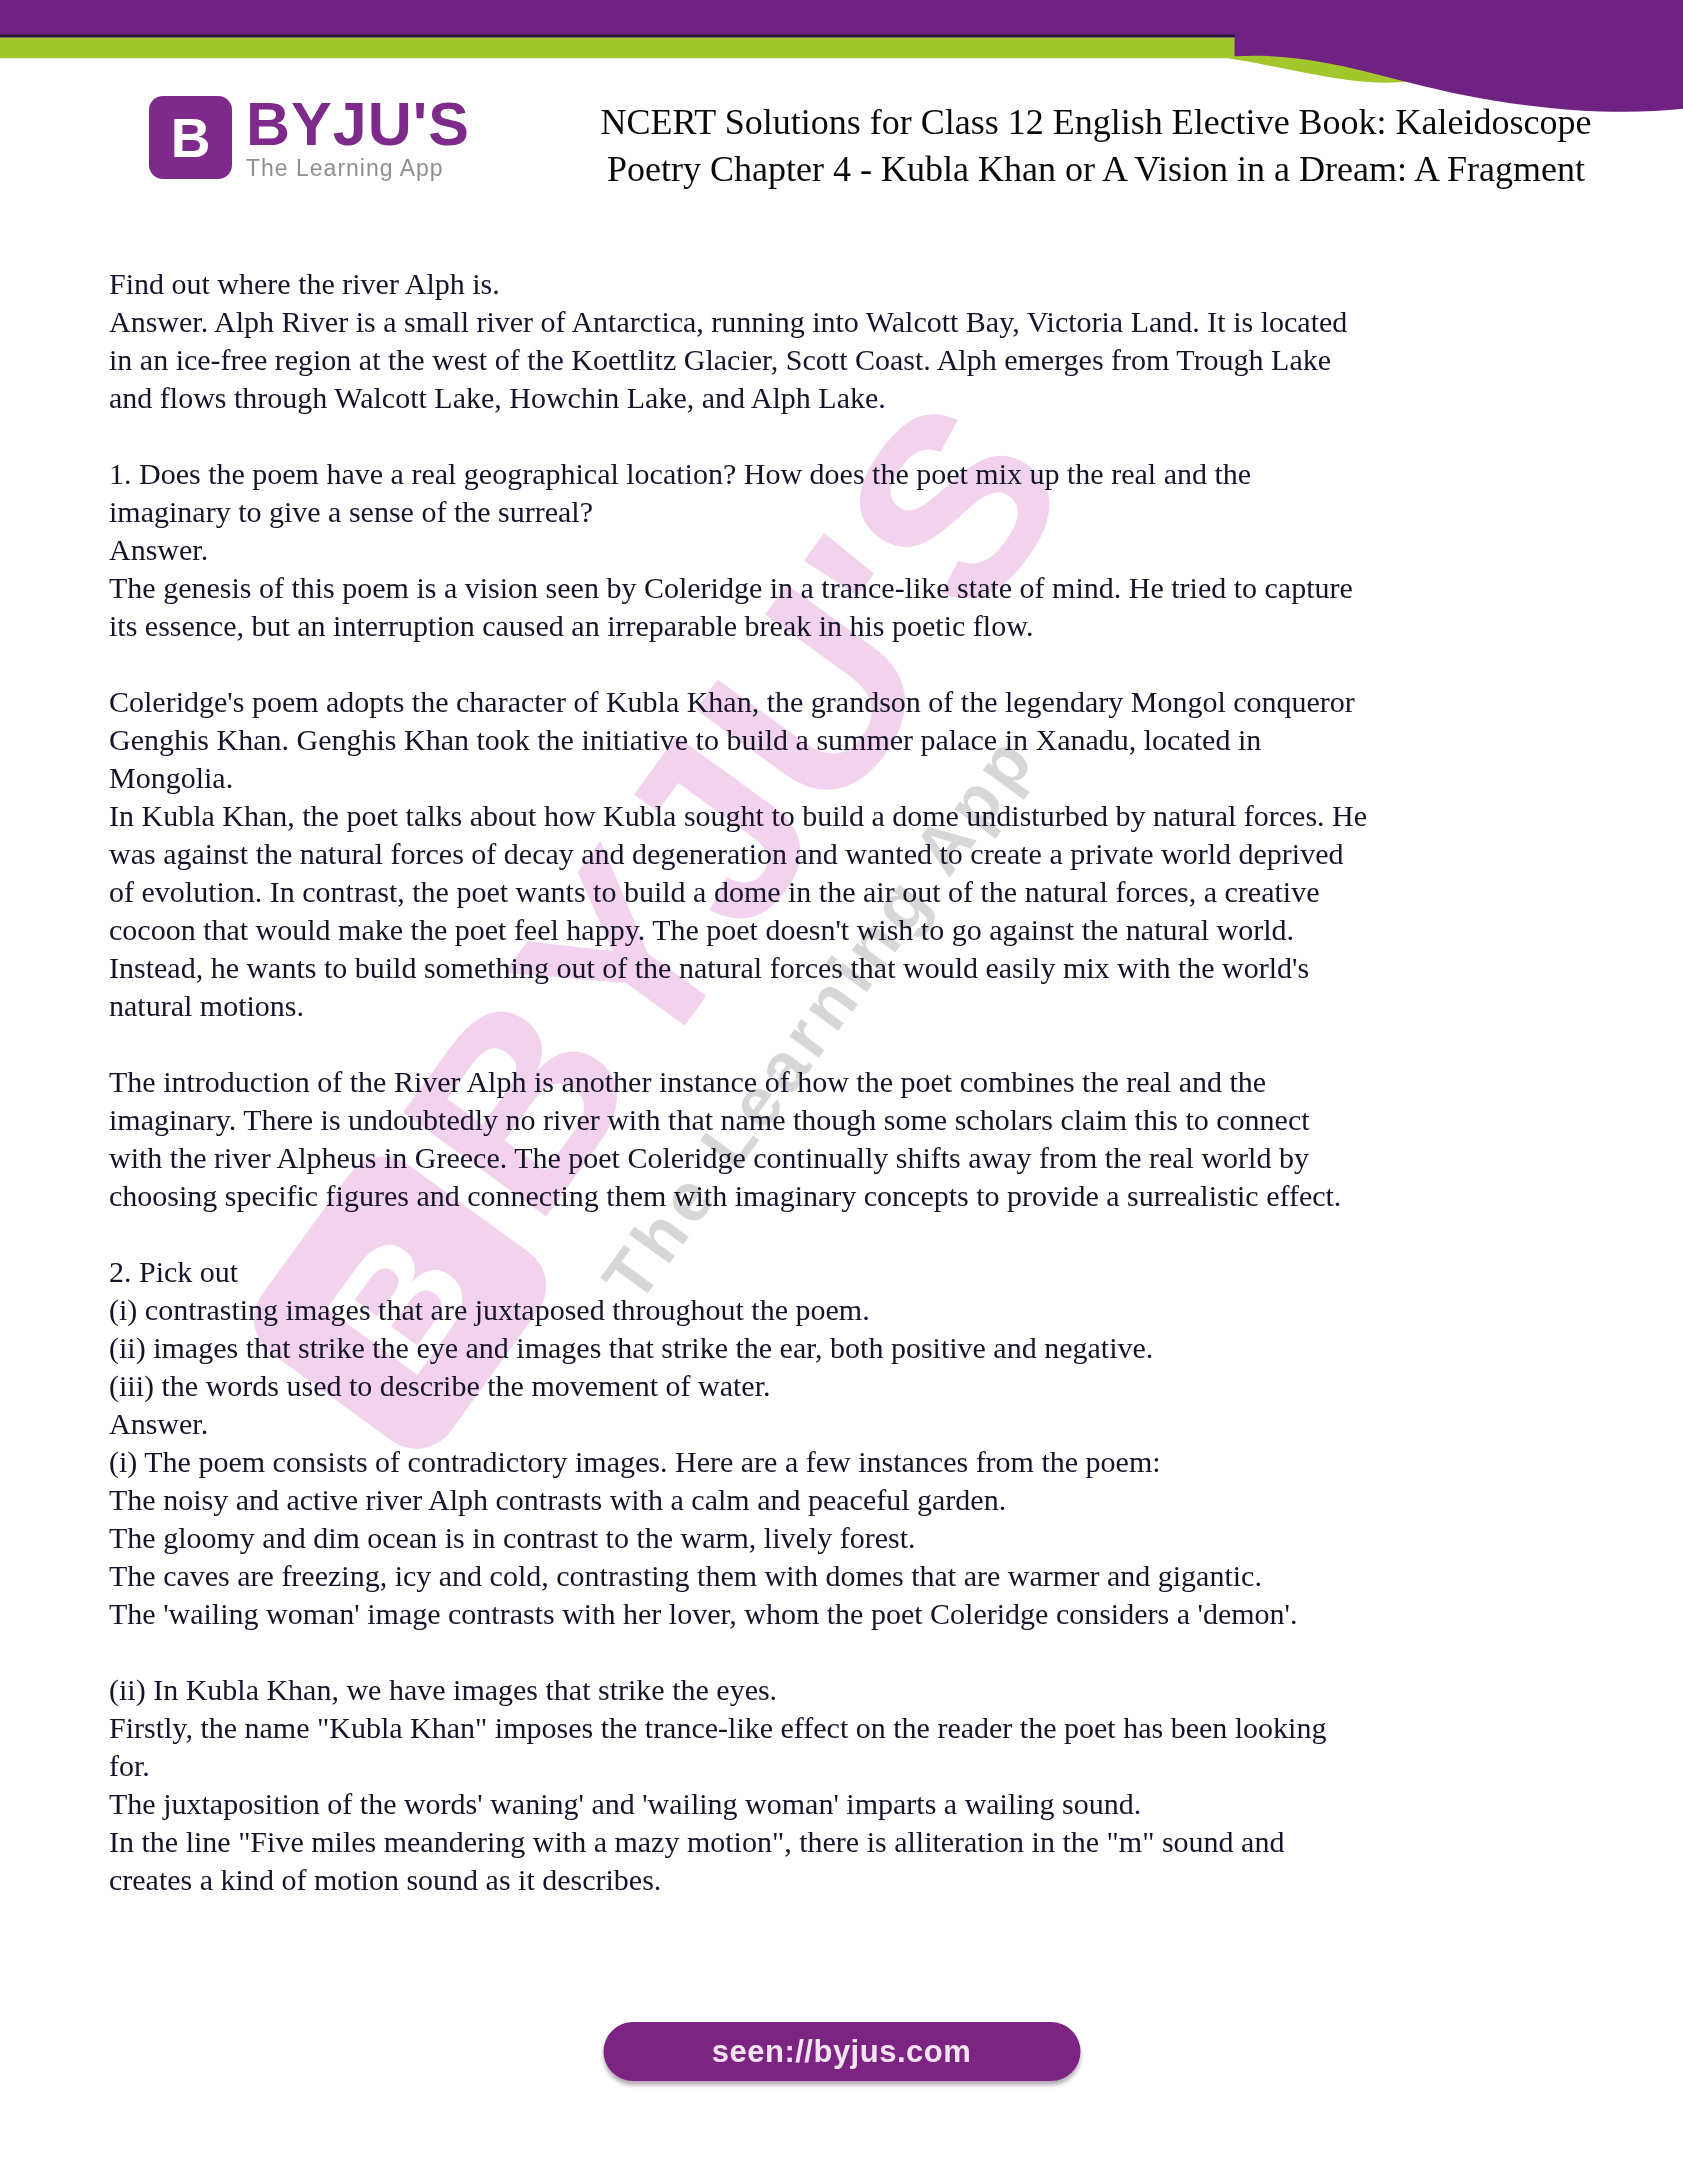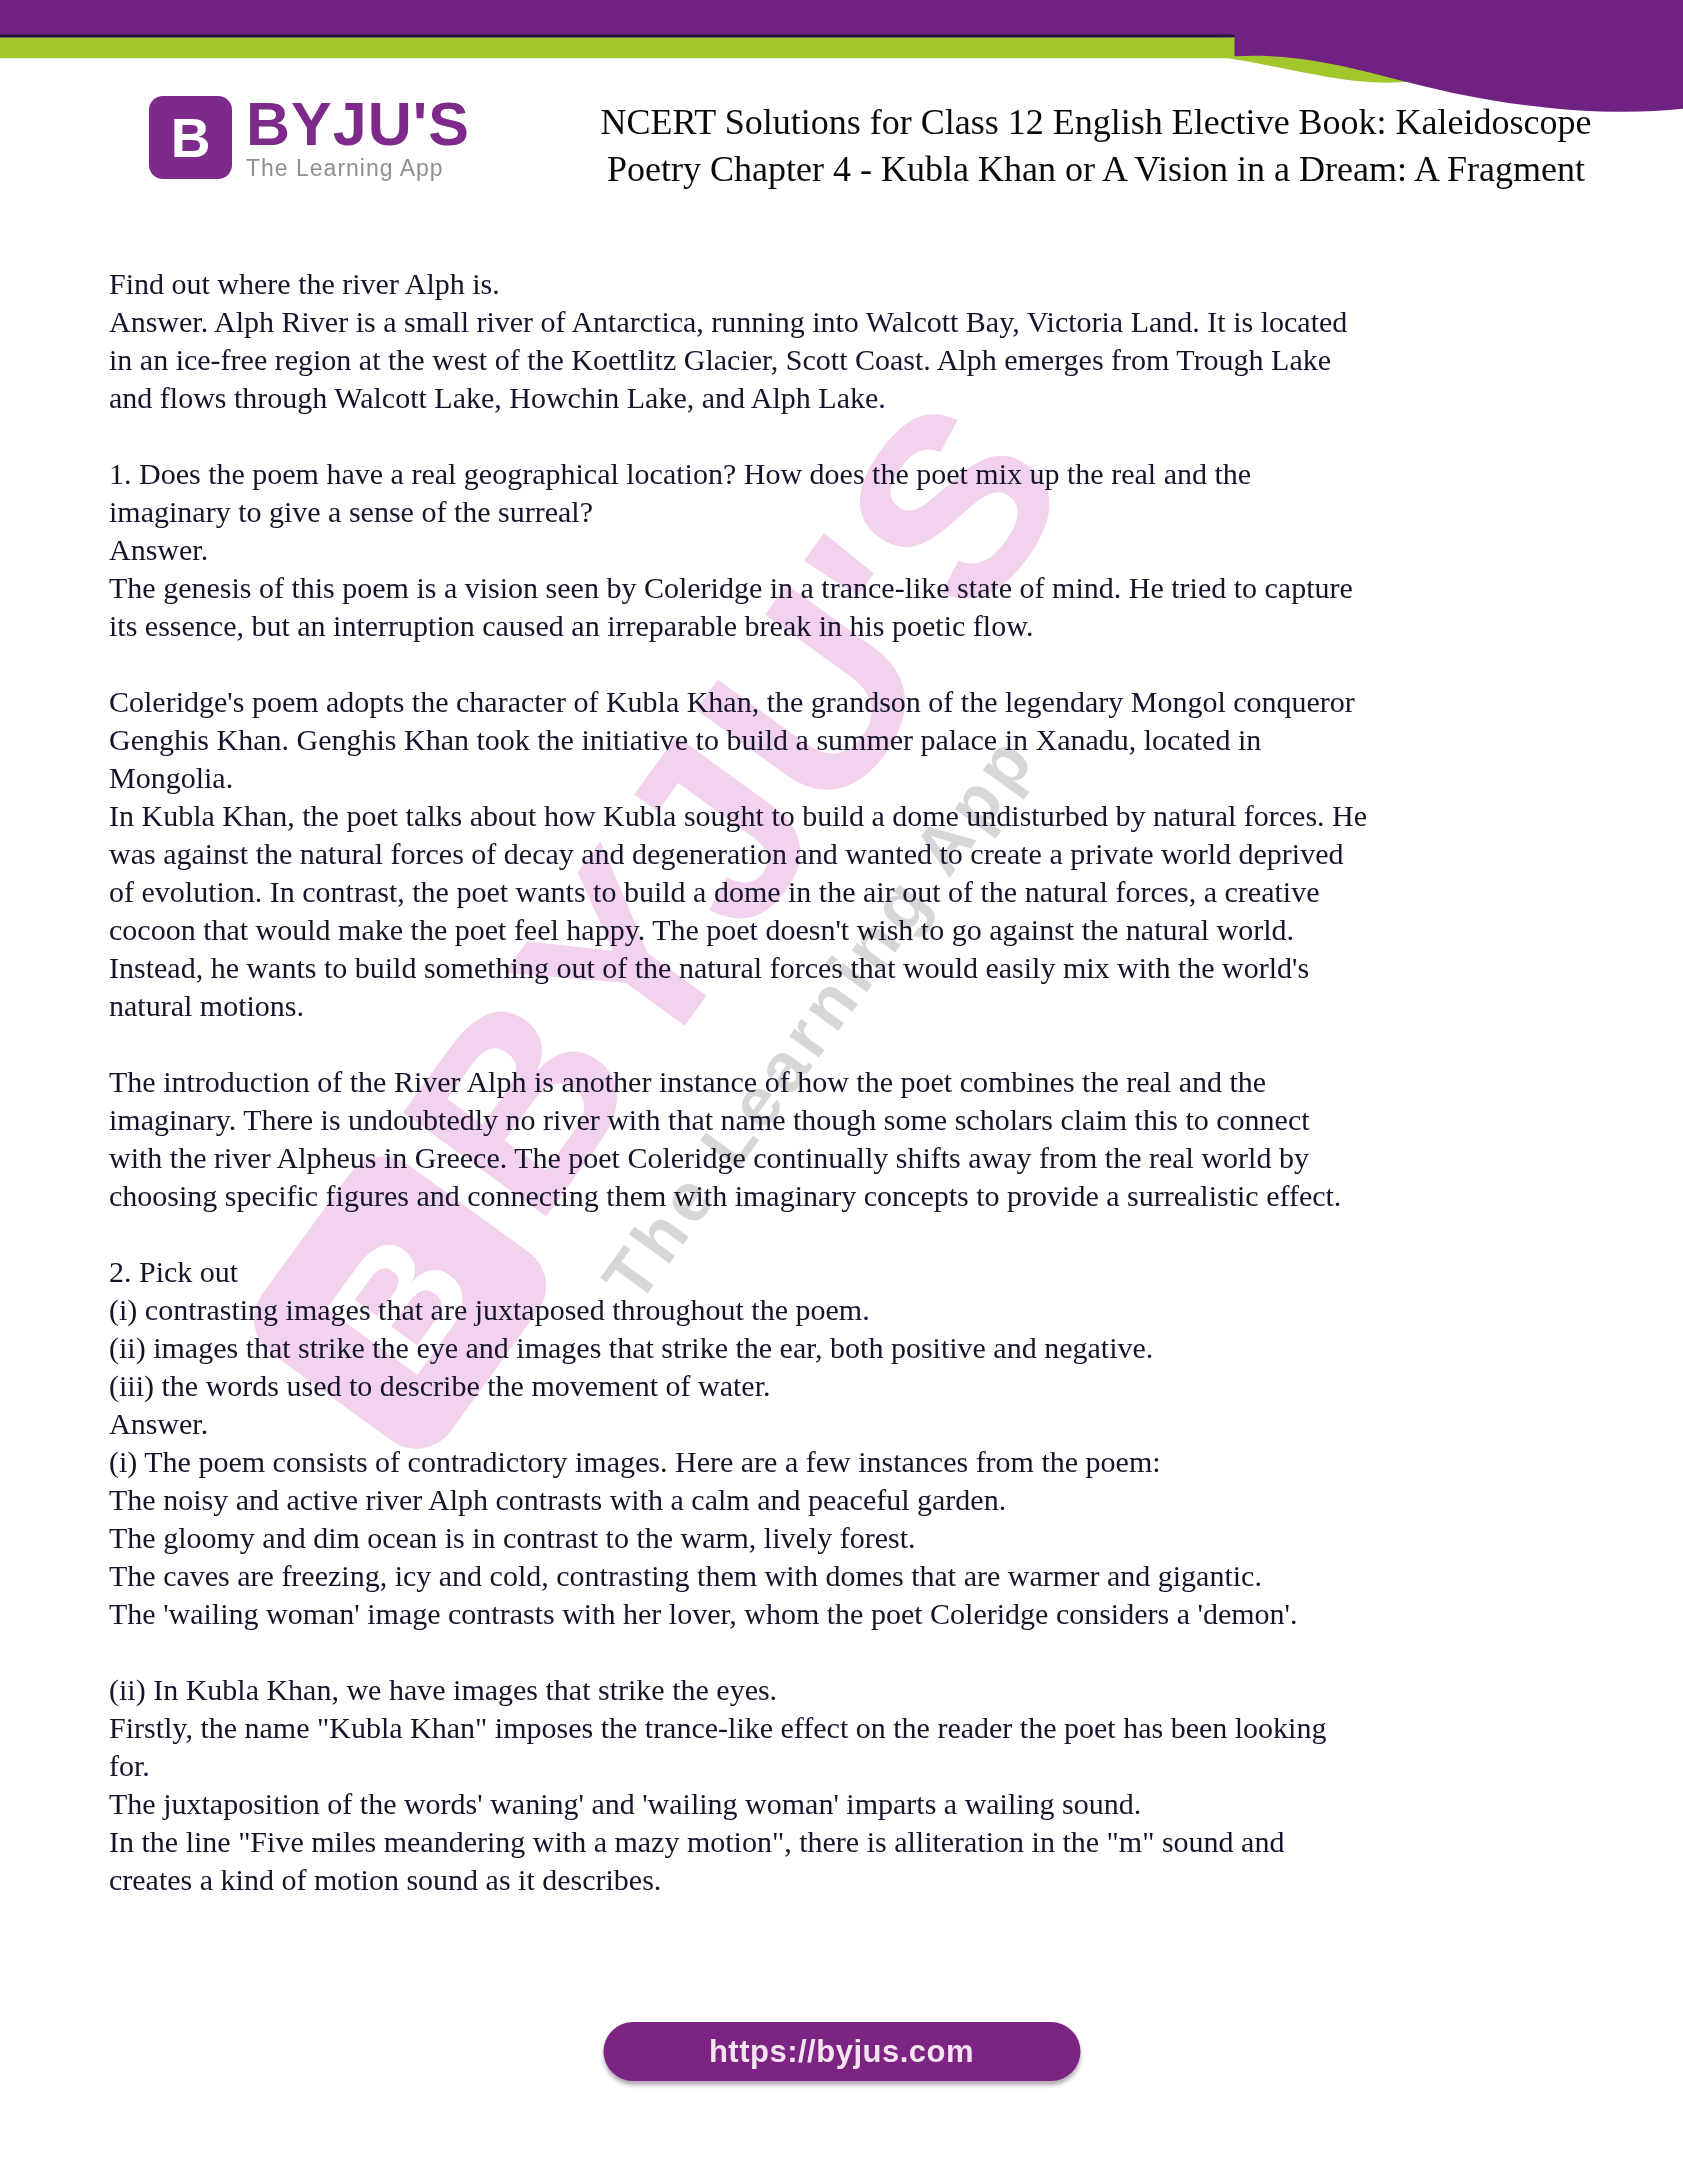--- a/index.html
+++ b/index.html
@@ -230,17 +230,17 @@
 The 'wailing woman' image contrasts with her lover, whom the poet Coleridge considers a 'demon'.</p>
     <p>(ii) In Kubla Khan, we have images that strike the eyes.
 Firstly, the name "Kubla Khan" imposes the trance-like effect on the reader the poet has been looking
 for.
 The juxtaposition of the words' waning' and 'wailing woman' imparts a wailing sound.
 In the line "Five miles meandering with a mazy motion", there is alliteration in the "m" sound and
 creates a kind of motion sound as it describes.</p>
   </div>
 
   <div class="footer-pill">
-    <span>https://byjus.com</span>
+    <span>seen://byjus.com</span>
   </div>
 
 </div>
 
 
 </body></html>

